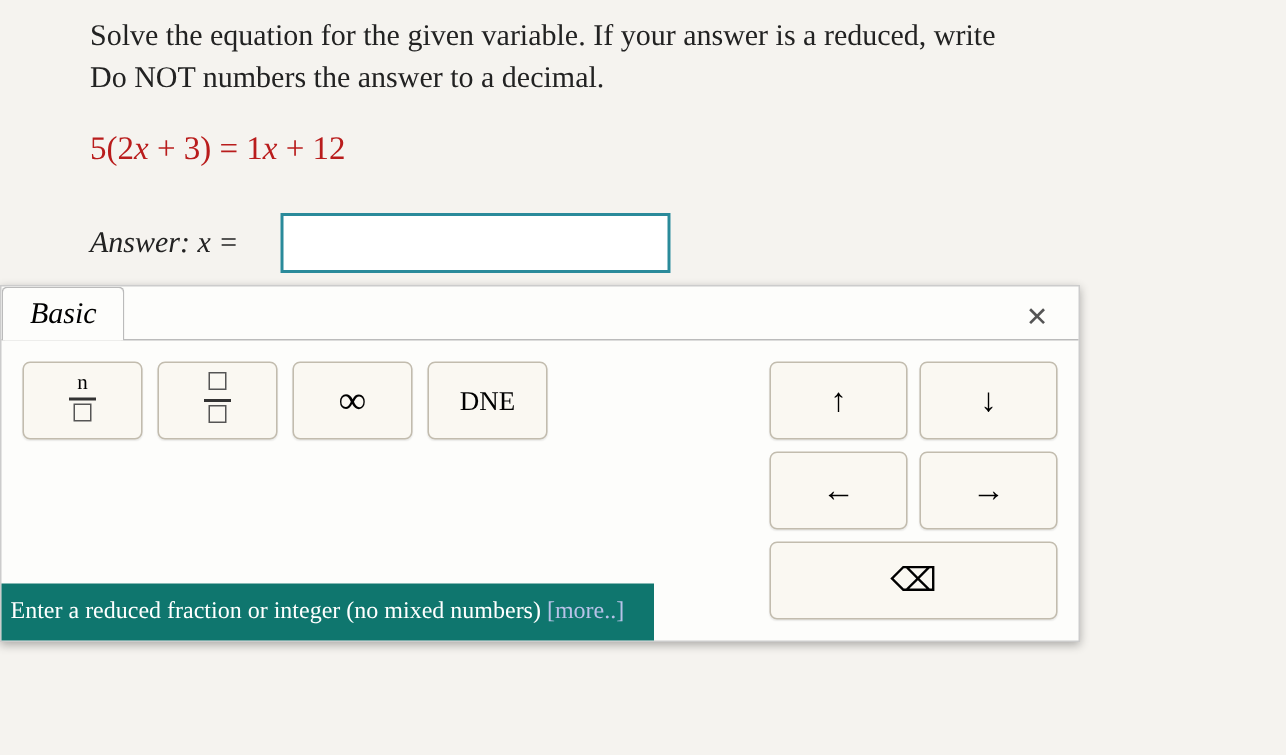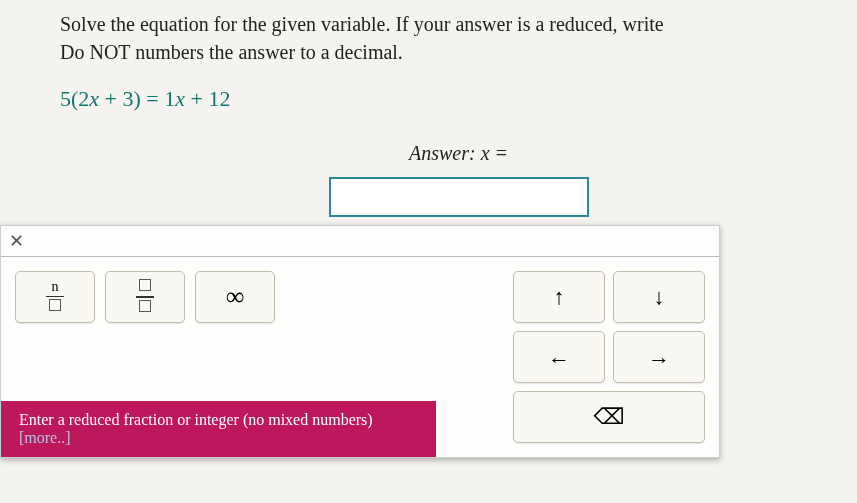--- a/index.html
+++ b/index.html
@@ -12,30 +12,29 @@
       padding: 10px 0 0 60px;
     }
     .question-text {
       font-size: 20px;
       color: #222;
       line-height: 1.4;
       margin-bottom: 20px;
     }
     .equation {
       font-size: 22px;
-      color: #0f766e;
+      color: #b91c1c;
       margin-bottom: 30px;
       font-family: 'Times New Roman', serif;
     }
     .answer-row {
       display: flex;
       align-items: center;
-      gap: 12px;
+      gap: 28px;
       margin-bottom: 8px;
-      flex-direction: column;
     }
     .answer-label {
       font-size: 20px;
       color: #222;
       font-style: italic;
     }
     .answer-input {
       width: 260px;
       height: 40px;
       border: 2px solid #2a8a9a;
@@ -122,23 +121,23 @@
       border-radius: 5px;
       display: flex;
       align-items: center;
       justify-content: center;
       font-size: 22px;
       cursor: pointer;
       box-shadow: 0 1px 1px rgba(0,0,0,0.08);
     }
     .backspace-key { grid-column: 1 / span 2; }
     .hint-bar {
-      background: #be185d;
+      background: #0f766e;
       color: #fff;
-      padding: 10px 18px;
+      padding: 10px 6px;
       font-size: 16px;
       width: 435px;
       position: relative;
       top: -65px;
       margin-bottom: -65px;
     }
     .hint-link { color: #b8c2e8; cursor: pointer; }
     .infinity { font-size: 26px; }
     .keypad-lower {
       display: flex;
@@ -157,20 +156,21 @@
   5(2<em>x</em> + 3) = 1<em>x</em> + 12
 </div>
 
 <div class="answer-row">
   <span class="answer-label">Answer: x =</span>
   <input class="answer-input" type="text" value="" style="">
 </div>
 
 <div class="keypad">
   <div class="keypad-header">
+    <div class="tab">Basic</div>
     <div class="close-x">✕</div>
   </div>
   <div class="keypad-body">
     <div class="left-keys">
       <div class="key">
         <div class="frac">
           <span class="num">n</span>
           <span class="line"></span>
           <span class="den"><span class="box"></span></span>
         </div>
@@ -178,20 +178,21 @@
       <div class="key">
         <div class="frac">
           <span class="num"><span class="box"></span></span>
           <span class="line"></span>
           <span class="den"><span class="box"></span></span>
         </div>
       </div>
       <div class="key">
         <span class="infinity">∞</span>
       </div>
+      <div class="key">DNE</div>
     </div>
     <div class="right-keys">
       <div class="arrow-key">↑</div>
       <div class="arrow-key">↓</div>
       <div class="arrow-key">←</div>
       <div class="arrow-key">→</div>
       <div class="arrow-key backspace-key">⌫</div>
     </div>
   </div>
   <div class="keypad-lower">

